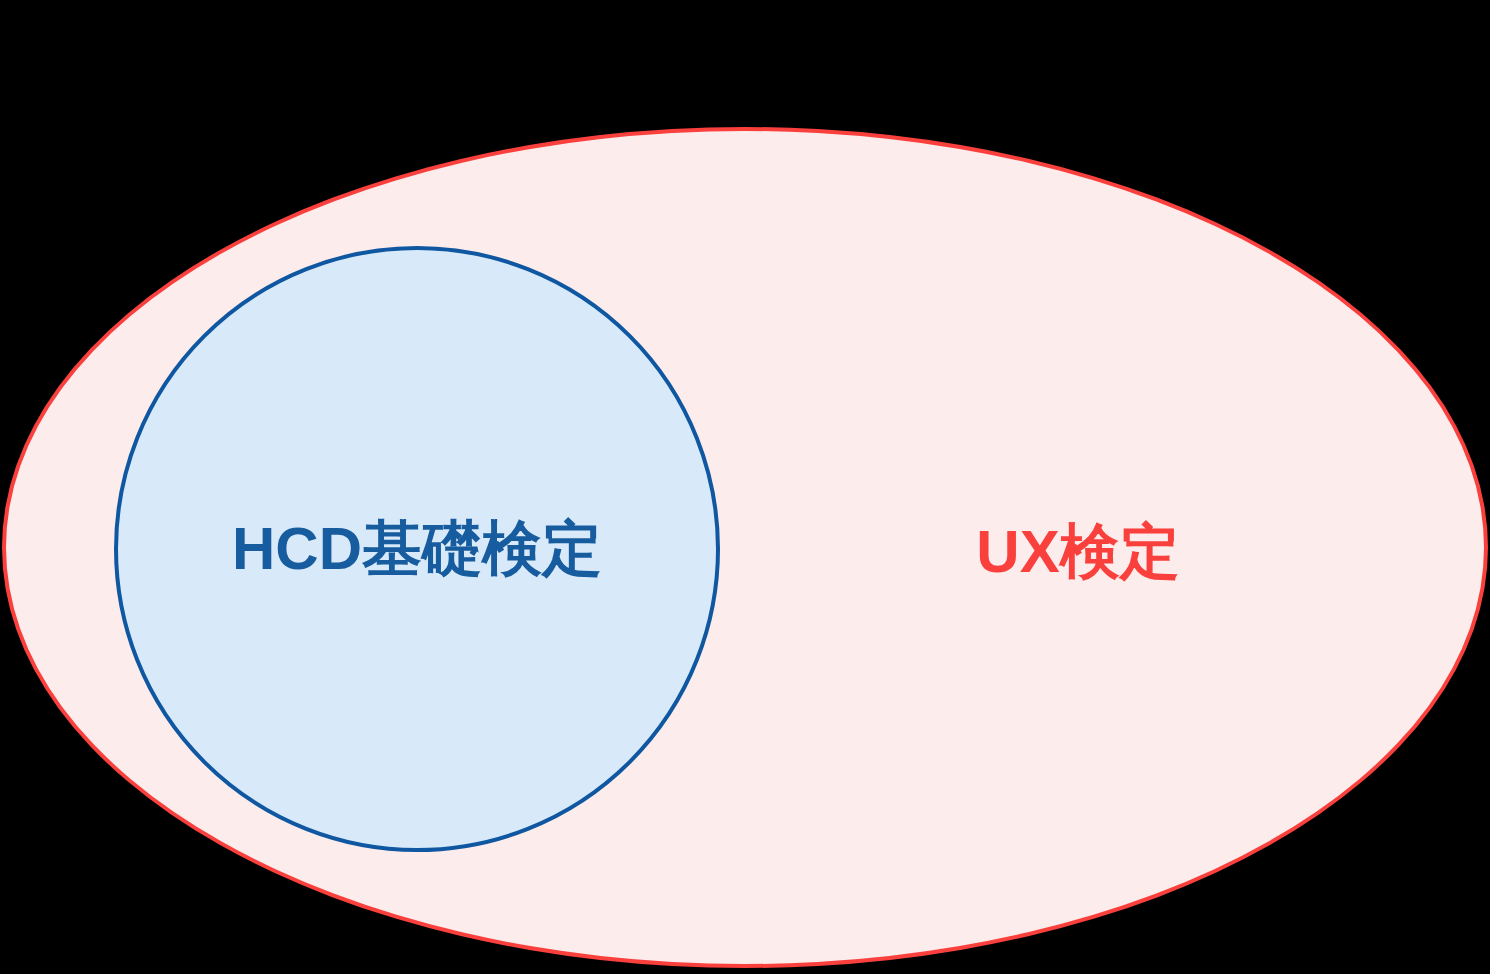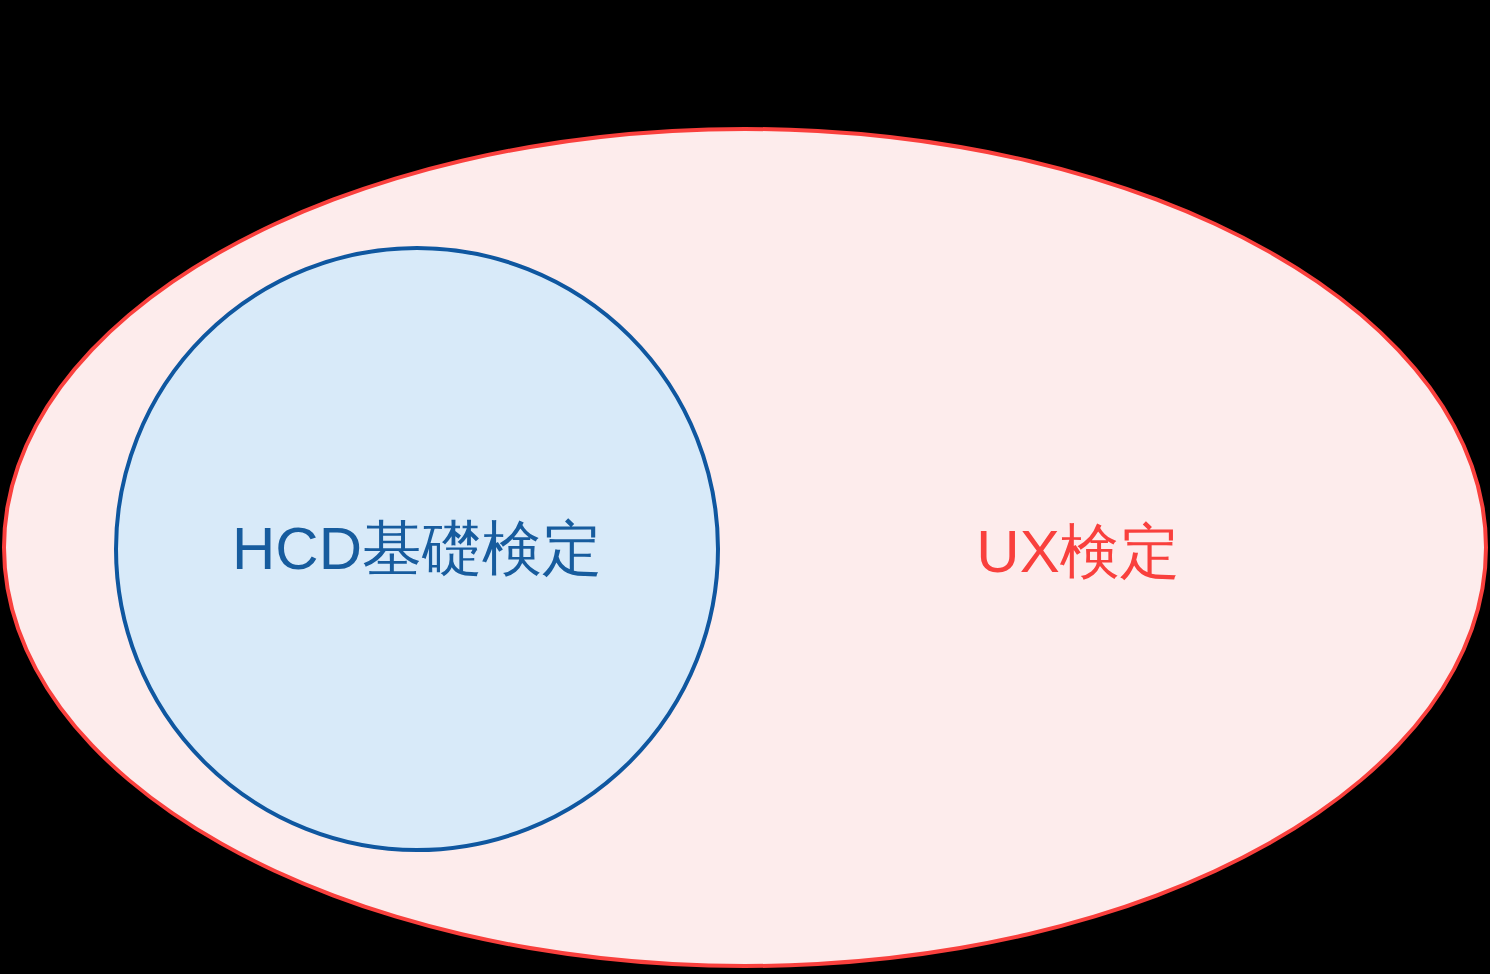--- a/index.html
+++ b/index.html
@@ -38,33 +38,33 @@
     background: #D8EAF9;
     border: 4px solid #0F57A0;
     border-radius: 50%;
     display: flex;
     align-items: center;
     justify-content: center;
   }
   .inner-label {
     color: #175C9E;
     font-size: 60px;
-    font-weight: 400;
+    font-weight: 700;
     line-height: 1;
     white-space: nowrap;
     letter-spacing: 0px;
   }
   .outer-label {
     position: absolute;
     left: 1078px;
     top: 552px;
     transform: translate(-50%, -50%);
     color: #F9403D;
     font-size: 60px;
-    font-weight: 400;
+    font-weight: 700;
     line-height: 1;
     white-space: nowrap;
   }
 </style>
 </head>
 <body>
 
 <div class="stage">
   <div class="outer-ellipse"></div>
   <div class="inner-circle">

